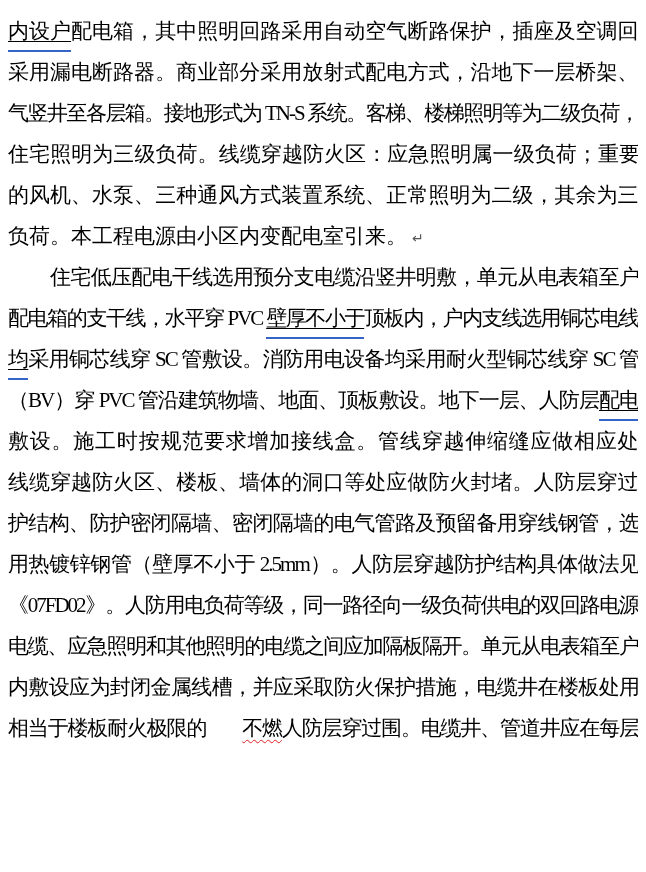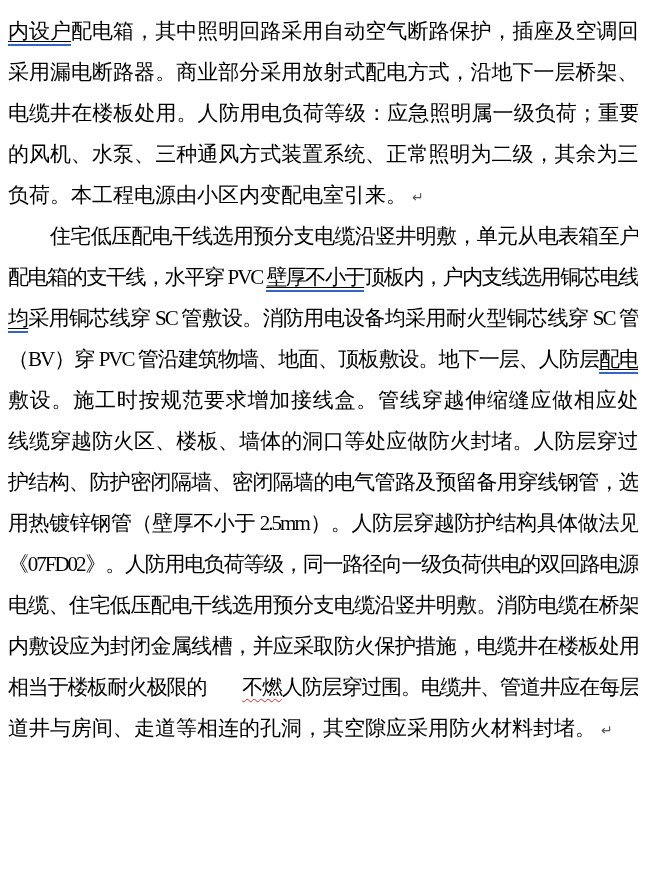--- a/index.html
+++ b/index.html
@@ -34,21 +34,21 @@
   .line.tight { letter-spacing: -2px; }
   
   .line.indent { text-indent: 42px; }
   .run { }
   
   .u-ins {
     text-decoration: underline;
     text-decoration-thickness: 1px;
     text-underline-offset: 3px;
     border-bottom: 2px solid var(--revision-blue, #3464c8);
-    padding-bottom: 1px;
+    padding-bottom: 7px;
   }
   
   .u-err {
     text-decoration: underline wavy var(--spell-red, #dd2222);
     text-decoration-thickness: 1px;
     text-underline-offset: 4px;
     text-decoration-skip-ink: none;
     padding-left: 36px;
   }
   .pilcrow {
@@ -59,32 +59,32 @@
     letter-spacing: 0;
   }
 </style>
 </head>
 <body>
 
 <div class="page">
     <div class="paragraph">
       <div class="line fill"><span class="u-ins">内设户</span><span class="run">配电箱，其中照明回路采用自动空气断路保护，插座及空调回路</span></div>
       <div class="line fill"><span class="run">采用漏电断路器。商业部分采用放射式配电方式，沿地下一层桥架、电</span></div>
-      <div class="line fill tight"><span class="run">电缆井在楼板处用。人防用电负荷等级：应急照明属一级负荷；重要</span></div>
+      <div class="line fill tight"><span class="run">气竖井至各层箱。接地形式为 TN-S 系统。客梯、楼梯照明等为二级负荷，</span></div>
+      <div class="line fill tight"><span class="run">住宅照明为三级负荷。线缆穿越防火区：应急照明属一级负荷；重要</span></div>
       <div class="line fill"><span class="run">的风机、水泵、三种通风方式装置系统、正常照明为二级，其余为三级</span></div>
       <div class="line"><span class="run">负荷。本工程电源由小区内变配电室引来。</span><span class="pilcrow">↵</span></div>
     </div>
     <div class="paragraph">
       <div class="line fill tight indent"><span class="run">住宅低压配电干线选用预分支电缆沿竖井明敷，单元从电表箱至户</span></div>
       <div class="line fill tight"><span class="run">配电箱的支干线，水平穿 PVC </span><span class="u-ins">壁厚不小于</span><span class="run">顶板内，户内支线选用铜芯电线</span></div>
       <div class="line fill tight"><span class="u-ins">均</span><span class="run">采用铜芯线穿 SC 管敷设。消防用电设备均采用耐火型铜芯线穿 SC 管</span></div>
       <div class="line fill tight"><span class="run">（BV）穿 PVC 管沿建筑物墙、地面、顶板敷设。地下一层、人防层</span><span class="u-ins">配电</span></div>
       <div class="line fill"><span class="run">敷设。施工时按规范要求增加接线盒。管线穿越伸缩缝应做相应处理。</span></div>
       <div class="line fill"><span class="run">线缆穿越防火区、楼板、墙体的洞口等处应做防火封堵。人防层穿过围</span></div>
       <div class="line fill tight"><span class="run">护结构、防护密闭隔墙、密闭隔墙的电气管路及预留备用穿线钢管，选</span></div>
       <div class="line fill tight"><span class="run">用热镀锌钢管（壁厚不小于 2.5mm）。人防层穿越防护结构具体做法见</span></div>
       <div class="line fill tight"><span class="run">《07FD02》。人防用电负荷等级，同一路径向一级负荷供电的双回路电源</span></div>
-      <div class="line fill tight"><span class="run">电缆、住宅低压配电干线选用预分支电缆沿竖井明敷。消防电缆在桥架</span></div>
+      <div class="line fill tight"><span class="run">电缆、应急照明和其他照明的电缆之间应加隔板隔开。单元从电表箱至户</span></div>
       <div class="line fill tight"><span class="run">内敷设应为封闭金属线槽，并应采取防火保护措施，电缆井在楼板处用</span></div>
       <div class="line fill tight"><span class="run">相当于楼板耐火极限的</span><span class="u-err">不燃</span><span class="run">人防层穿过围。电缆井、管道井应在每层</span></div>
-      <div class="line"><span class="run">道井与房间、走道等相连的孔洞，其空隙应采用防火材料封堵。</span><span class="pilcrow">↵</span></div>
     </div>
   </div>
 
 </body></html>

